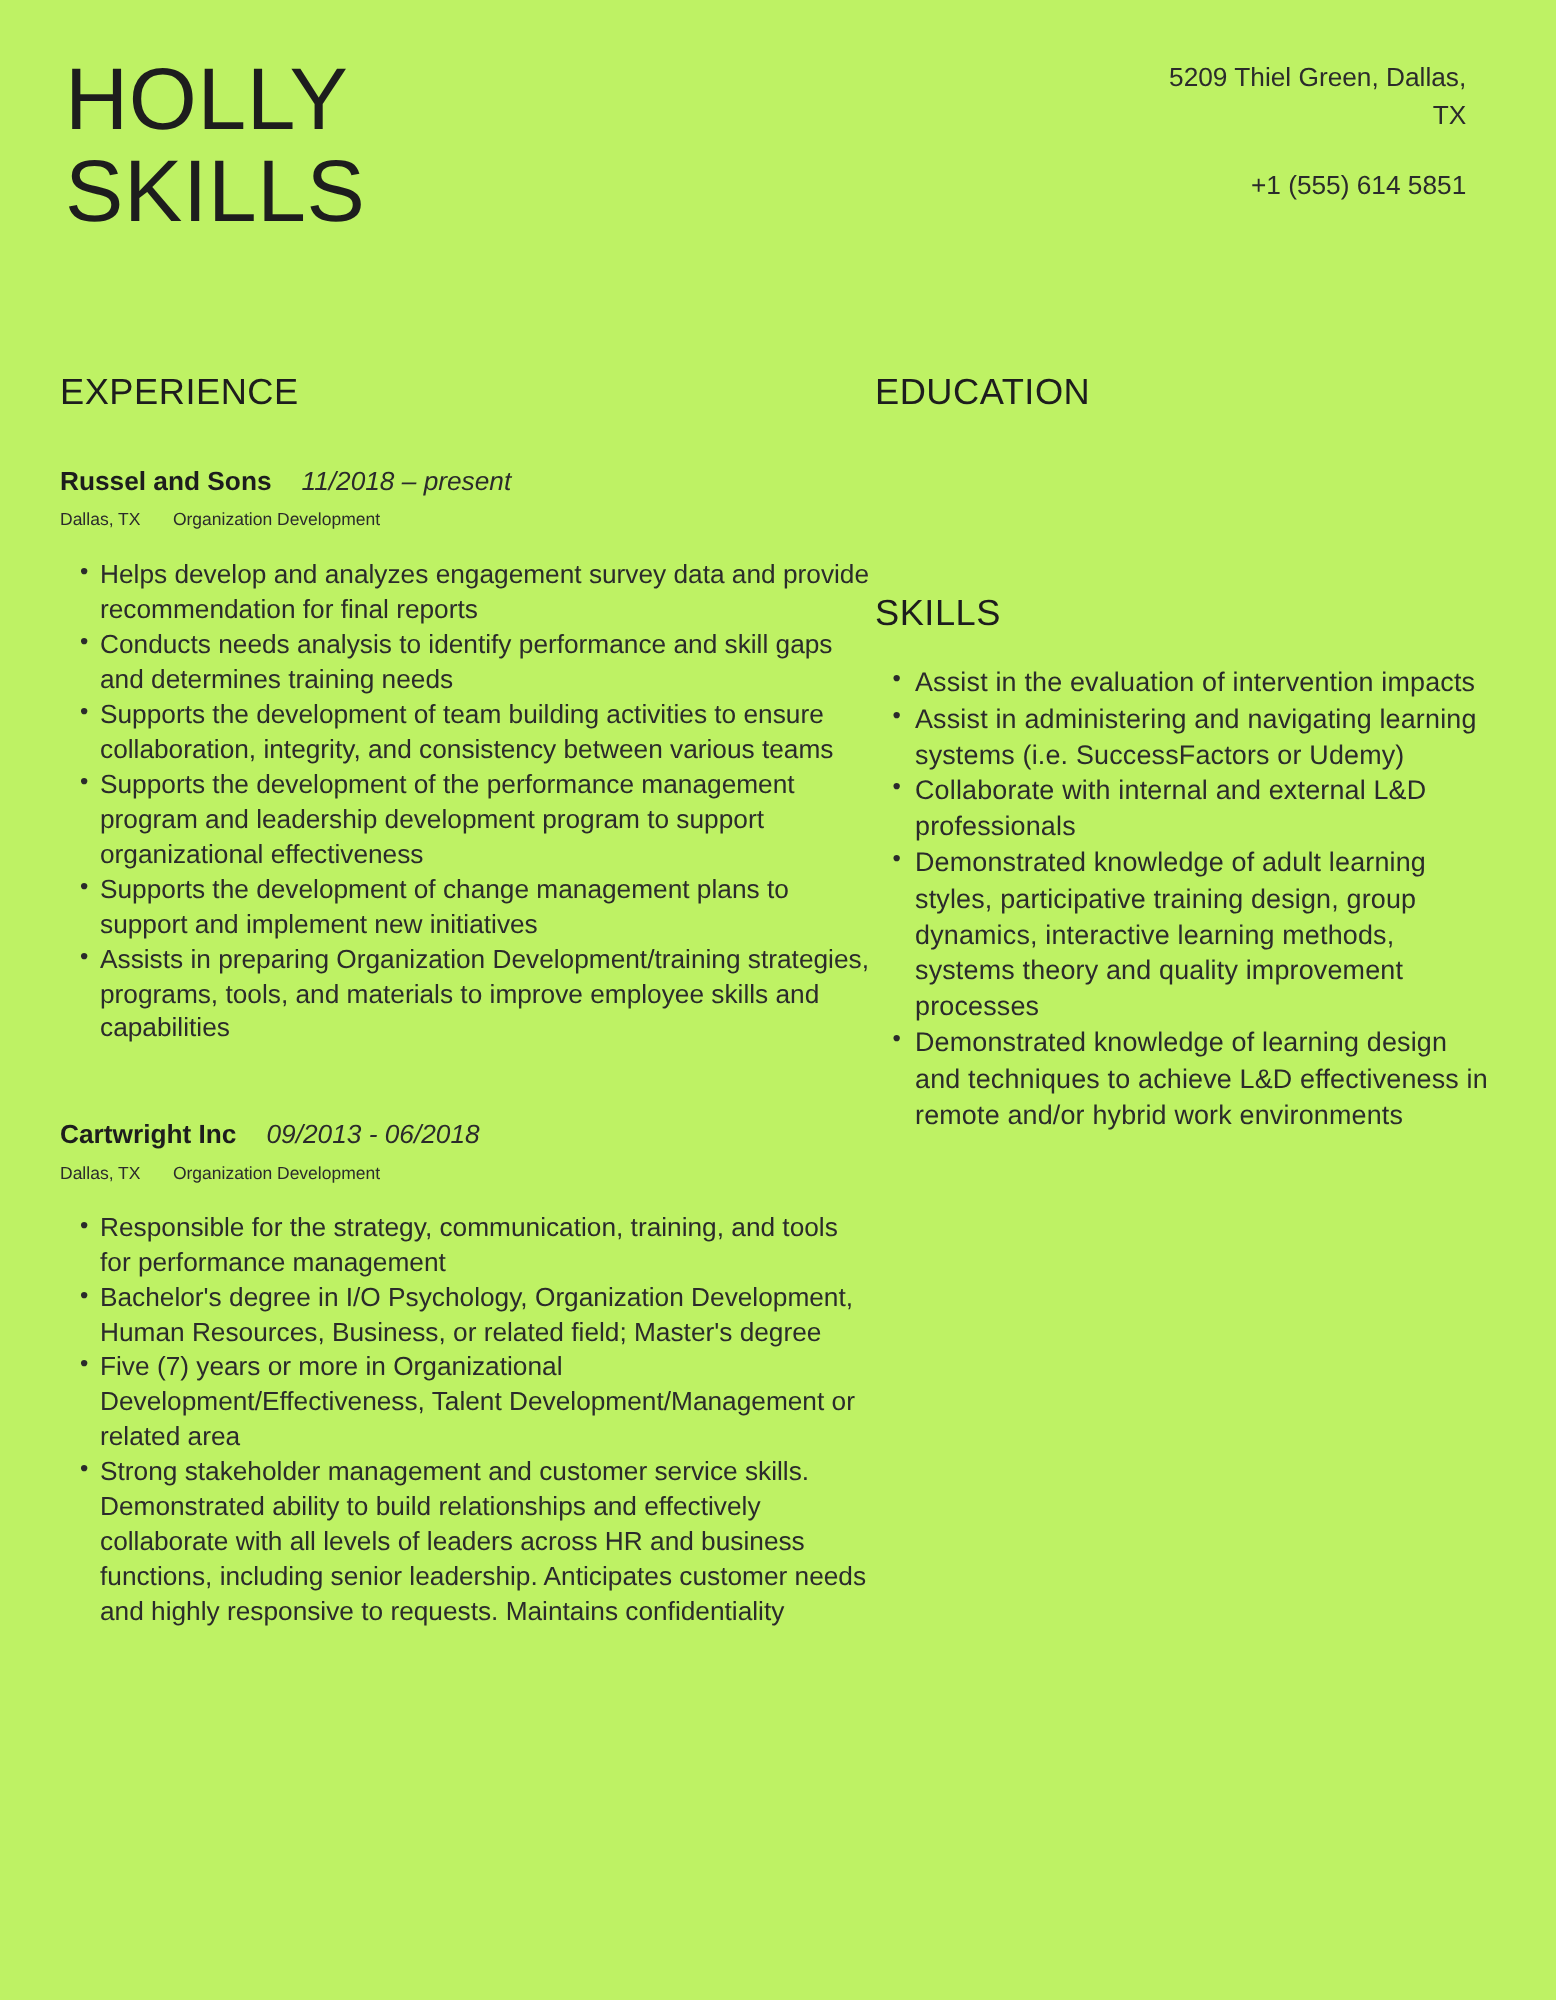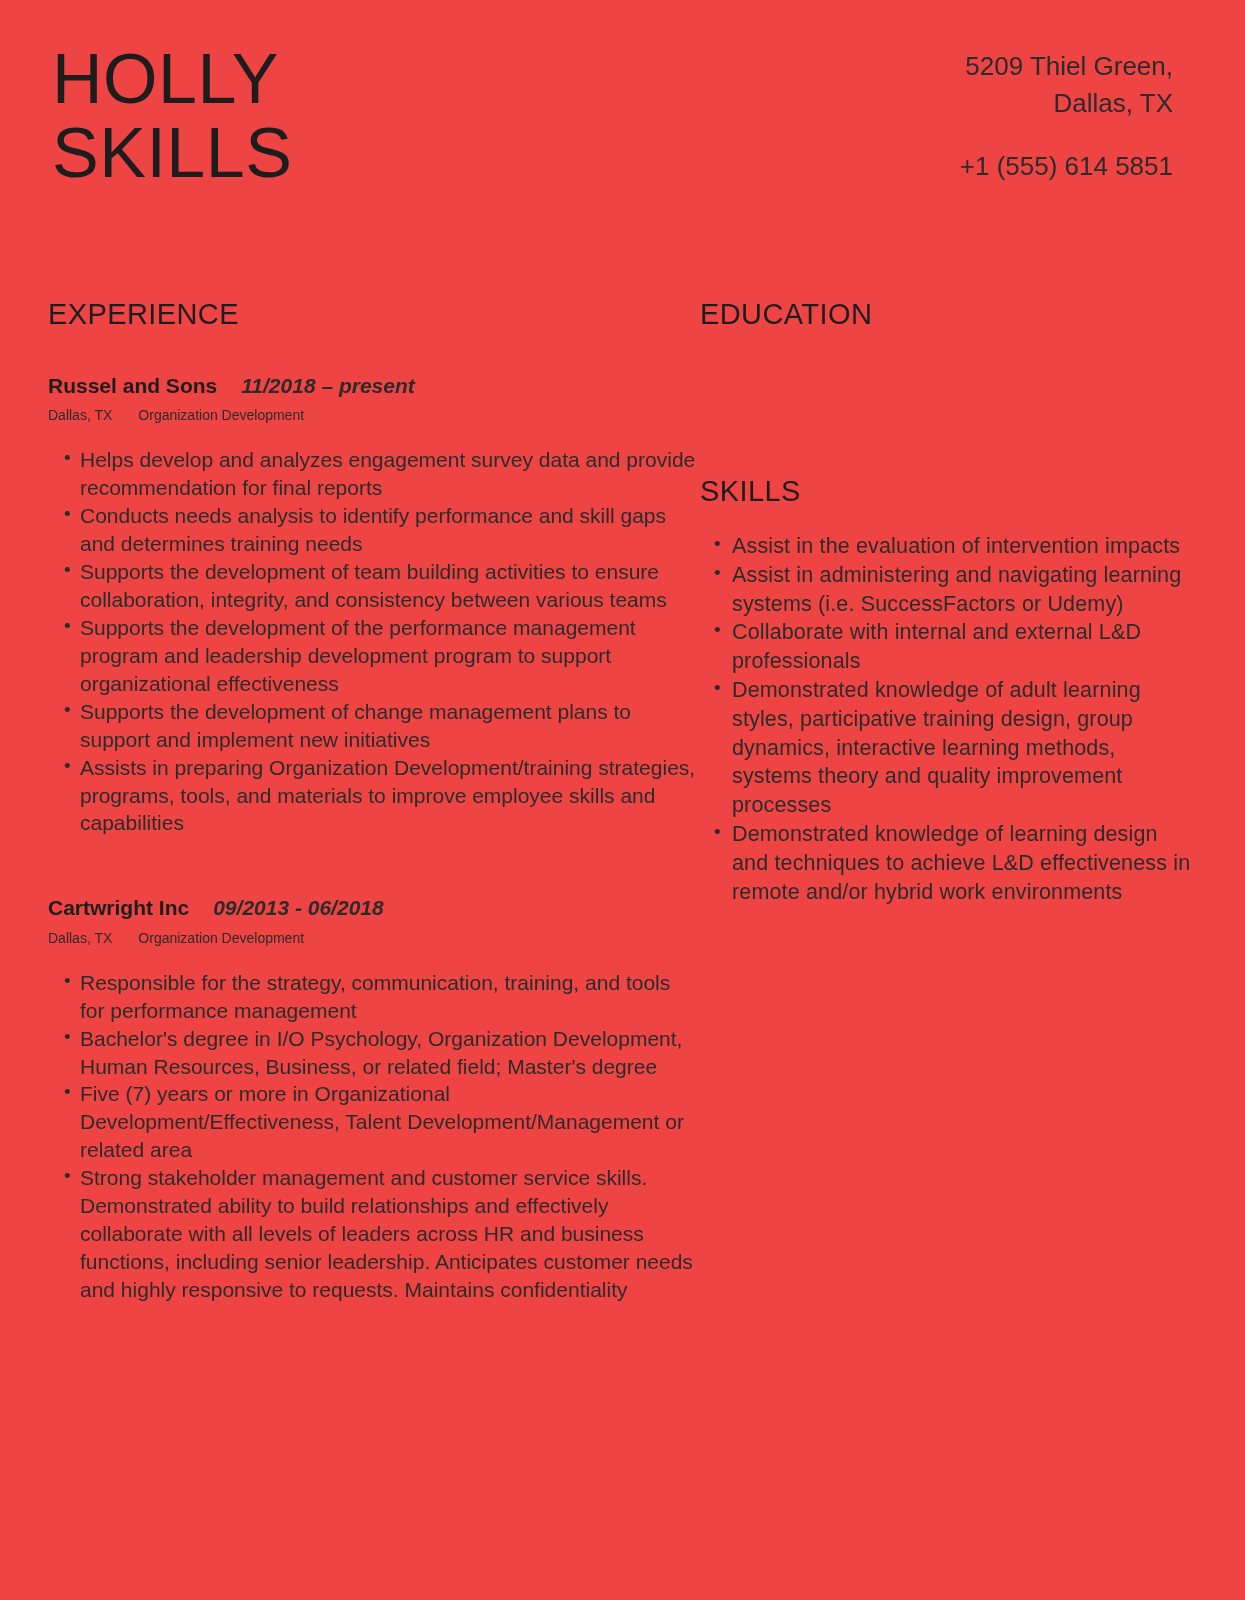--- a/index.html
+++ b/index.html
@@ -13,21 +13,21 @@
     height: 1600px;
     font-family: "Liberation Sans", "DejaVu Sans", sans-serif;
     color: #2b2b2b;
     position: relative;
     overflow: hidden;
   }
 
   .page {
     width: 1245px;
     height: 1600px;
-    background: #ef4444;
+    background: #bef264;
     padding: 0;
     position: relative;
   }
 
   
   .header {
     display: flex;
     justify-content: space-between;
     align-items: flex-start;
     padding: 42px 72px 0 52px;
@@ -42,21 +42,21 @@
     font-size: 70px;
     font-weight: 300;
     letter-spacing: 0.5px;
     line-height: 1.06;
     color: #1d1d1d;
     white-space: nowrap;
   }
 
   .contact-block {
     text-align: right;
-    font-size: 26px;
+    font-size: 21px;
     font-weight: 400;
     line-height: 1.42;
     color: #2b2b2b;
     padding-top: 6px;
   }
 
   .contact-address {
     max-width: 260px;
     margin-left: auto;
   }
@@ -108,21 +108,21 @@
     white-space: nowrap;
   }
 
   .entry-org {
     font-weight: 700;
     color: #1d1d1d;
   }
 
   .entry-dates {
     font-style: italic;
-    font-weight: 700;
+    font-weight: 400;
     color: #2b2b2b;
     margin-left: 24px;
   }
 
   .entry-sub {
     font-size: 14px;
     line-height: 1.5;
     margin-top: 4px;
     color: #2b2b2b;
   }

